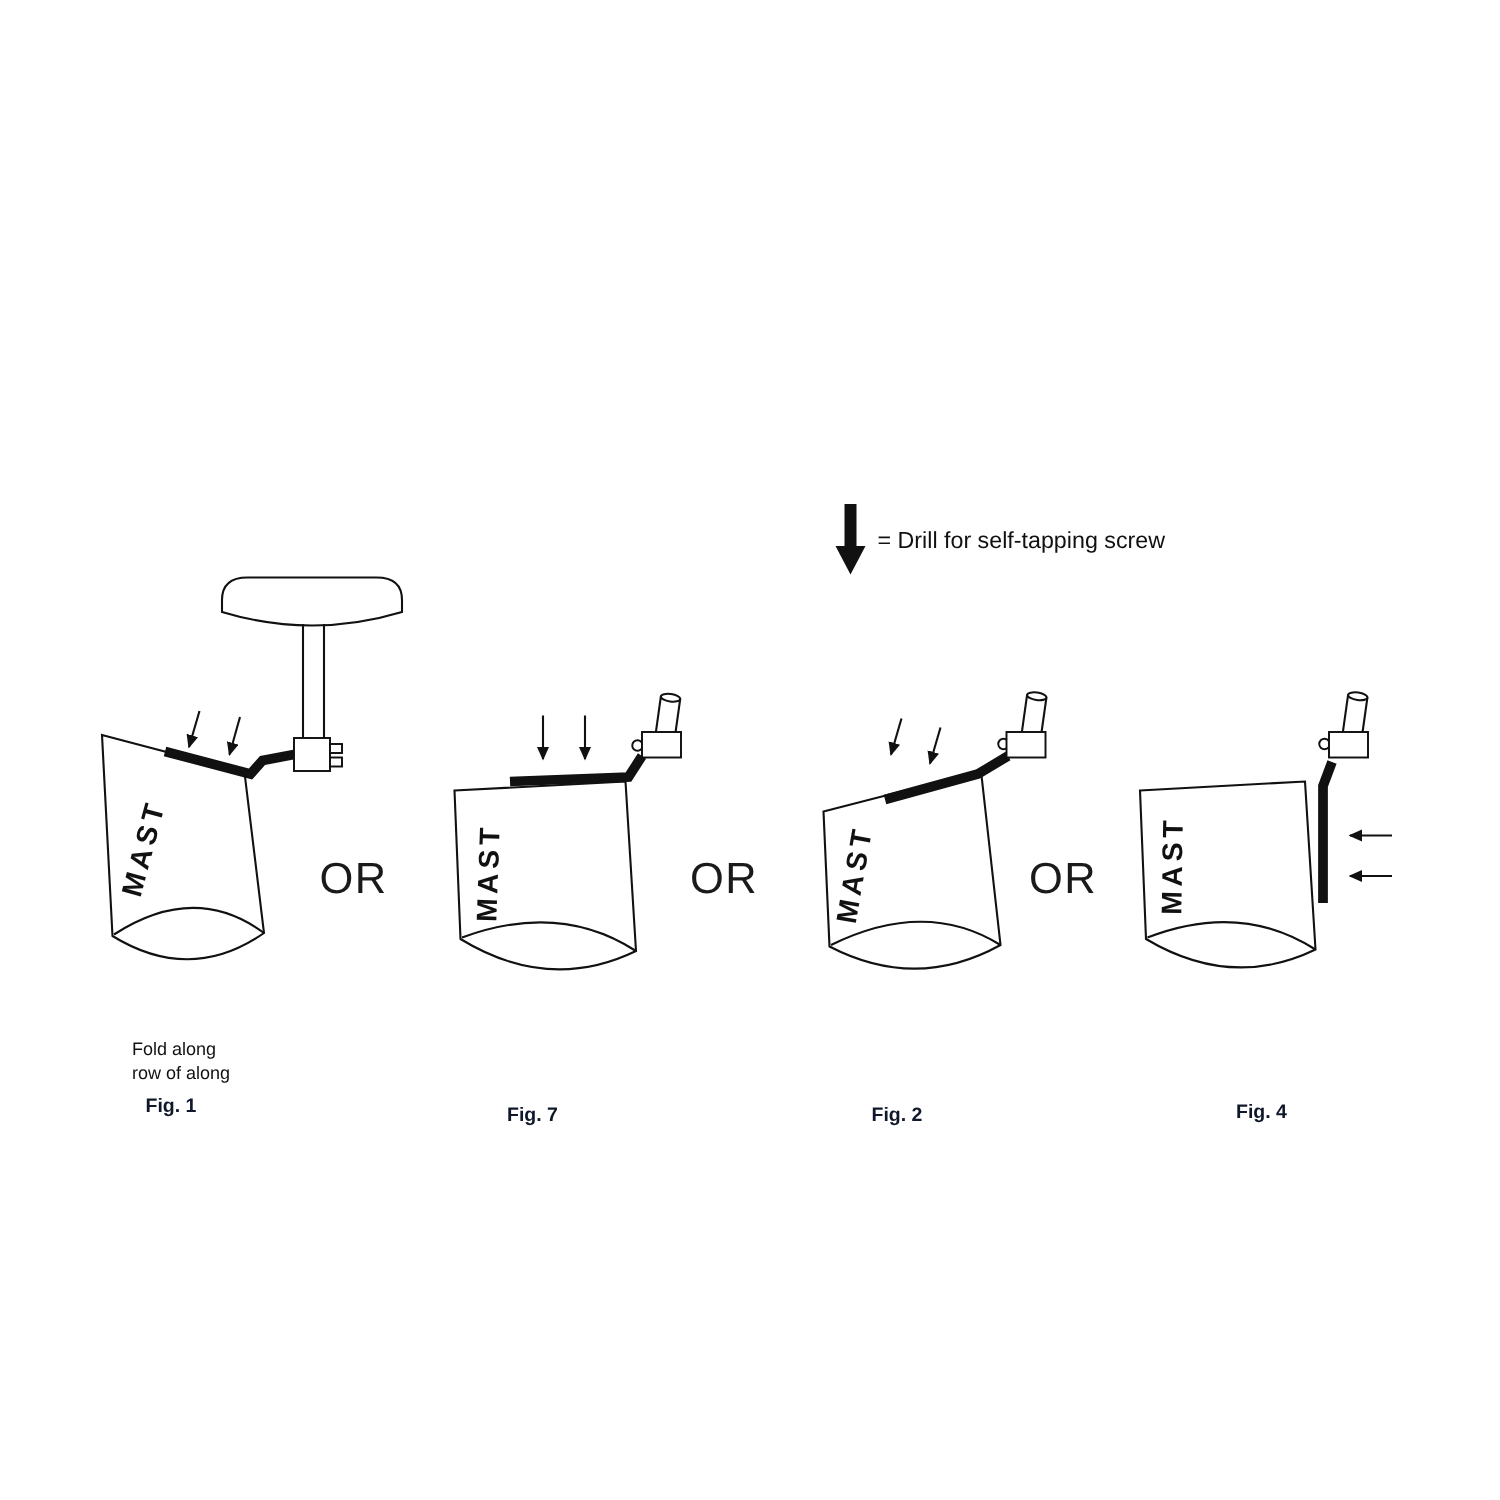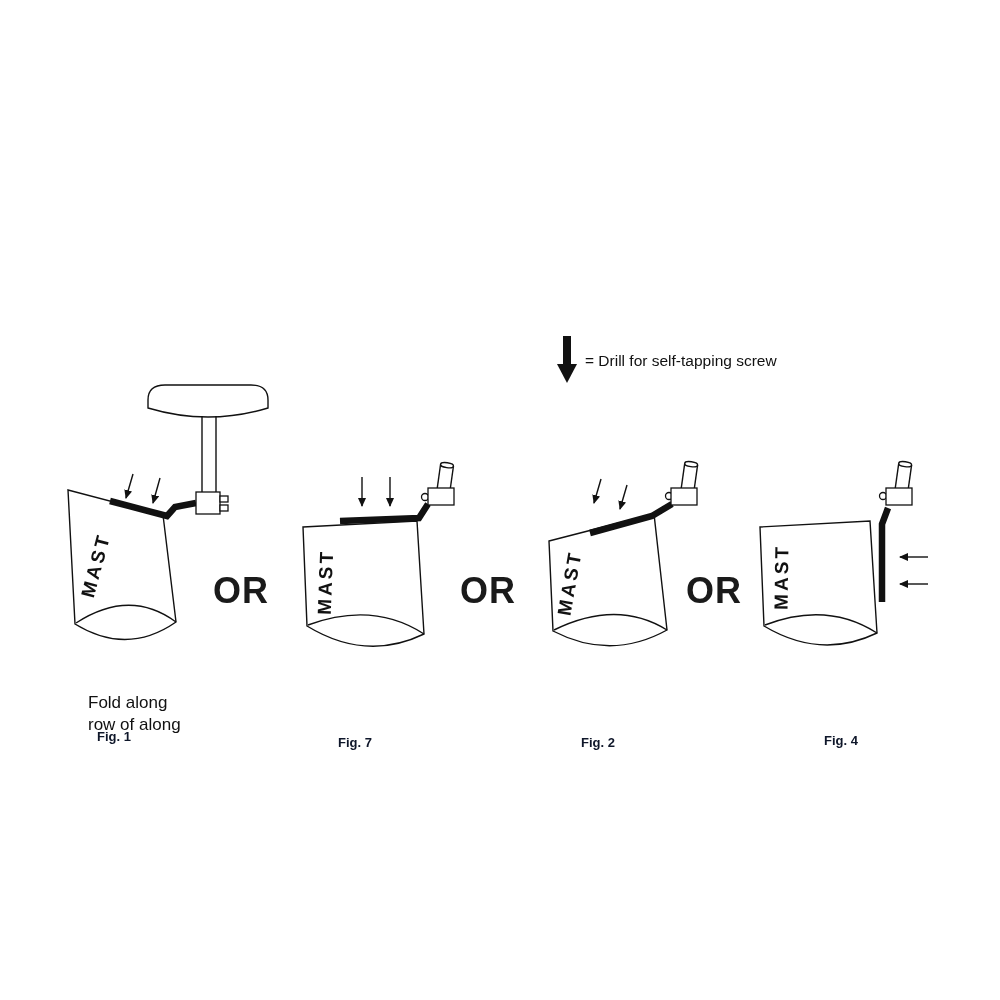--- a/index.html
+++ b/index.html
@@ -3,23 +3,23 @@
 <meta charset="utf-8">
 <style>
   html,body{margin:0;padding:0;background:#fff;}
   .canvas{
     position:relative;width:944px;height:1000px;background:#ffffff;
     font-family:"Liberation Sans", sans-serif;color:#111;overflow:hidden;
   }
   .abs{position:absolute;}
   .legend{display:flex;align-items:center;gap:7px;}
   .legend-text{font-size:15.5px;color:#111;}
-  .or{font-size:36px;letter-spacing:1px;color:#1a1a1a;font-weight:bold;}
+  .or{font-size:29px;letter-spacing:1px;color:#1a1a1a;}
   .cap{font-size:13px;font-weight:bold;color:#0f172a;}
-  .note{font-size:17px;line-height:1.3;color:#111;}
+  .note{font-size:12px;line-height:1.3;color:#111;}
   svg{display:block;}
   .ink-stroke{stroke:#111;fill:none;stroke-width:1.4;}
   .mast-fill{fill:#ffffff;stroke:#111;stroke-width:1.4;}
   .thickbar{stroke:#111;stroke-width:6.5;fill:none;stroke-linejoin:miter;}
   .thin-arrow{stroke:#111;stroke-width:1.4;fill:none;}
   .clamp{fill:#ffffff;stroke:#111;stroke-width:1.3;}
   .mast-text{font-family:"Liberation Sans",sans-serif;font-weight:bold;font-size:19px;letter-spacing:3px;fill:#111;}
 </style>
 </head>
 <body>

